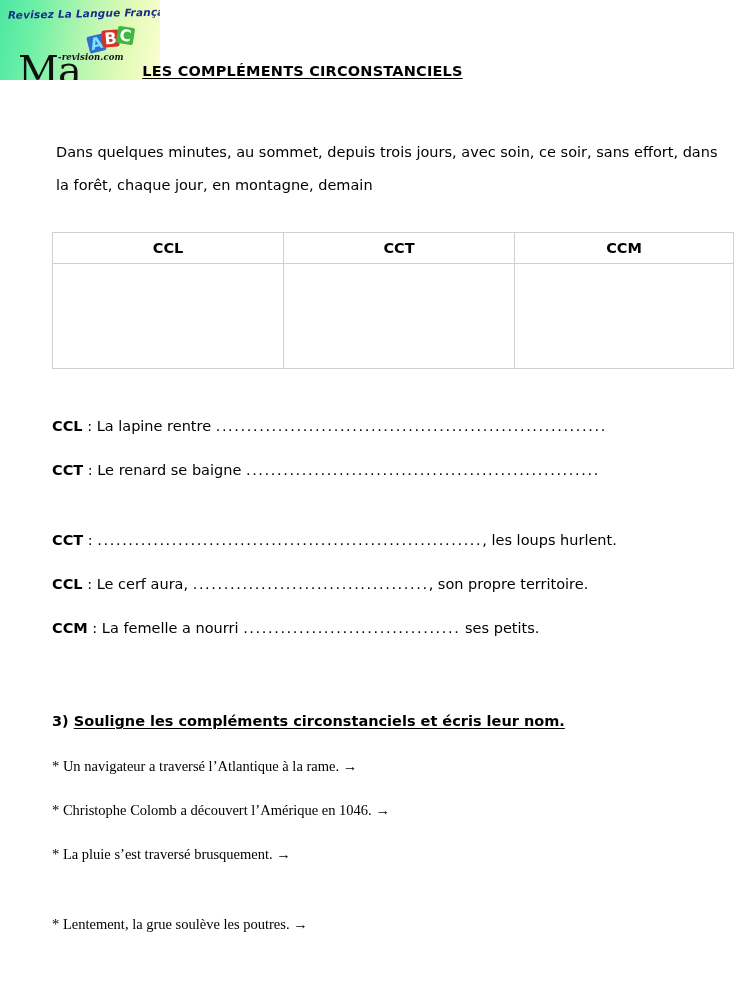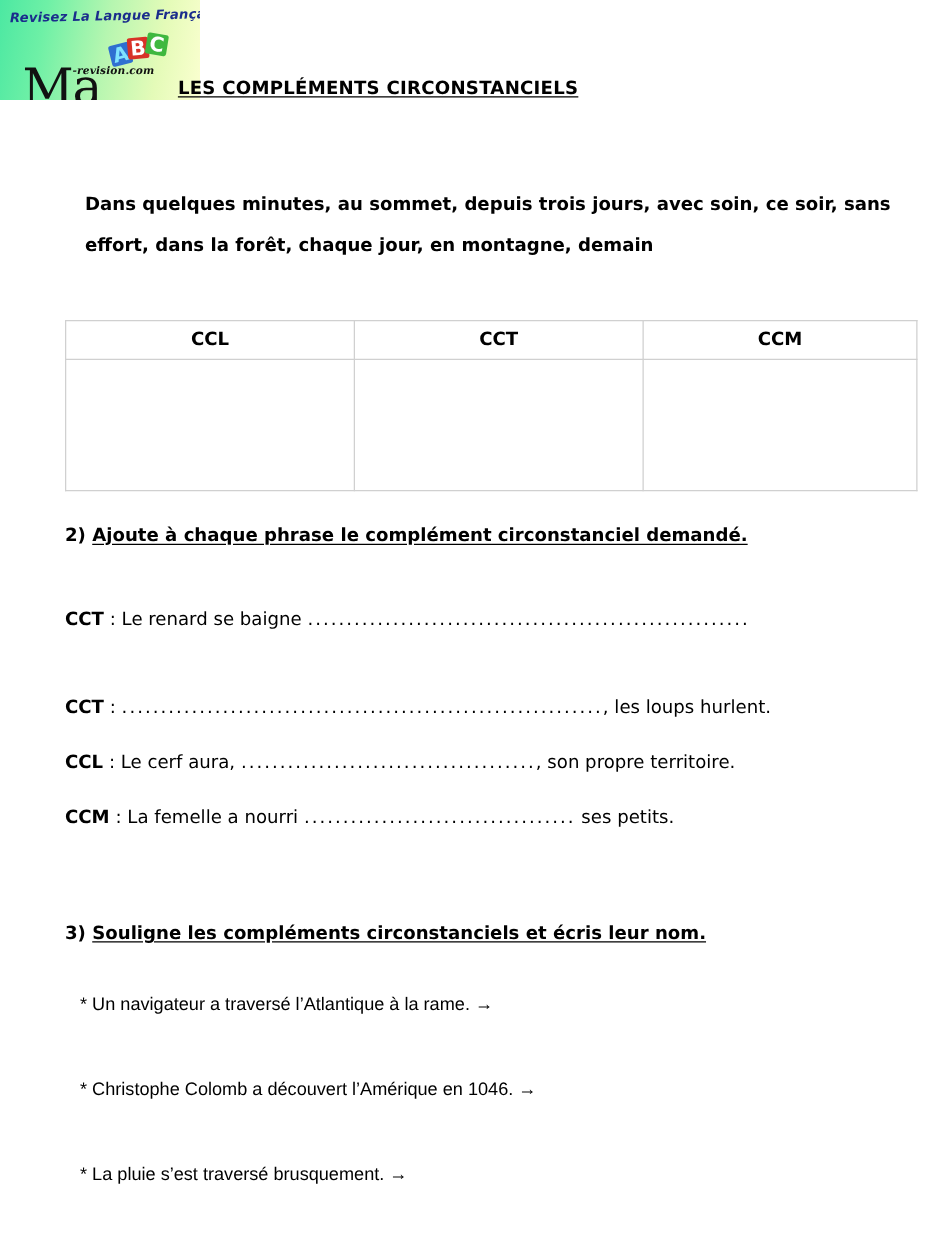--- a/index.html
+++ b/index.html
@@ -120,23 +120,22 @@
     margin: 0;
     line-height: 20px;
   }
   .ex-heading .num { text-decoration: none; }
   .ex-heading .underlined { text-decoration: underline; text-underline-offset: 2px; }
 
   .paragraph {
     font-family: "DejaVu Sans", sans-serif;
     font-size: 14.5px;
     line-height: 33px;
-    margin: 16px;
+    margin: 4px;
     width: 672px;
-    font-weight: bold;
   }
 
   
   table.classify {
     border-collapse: collapse;
     width: 678px;
     table-layout: fixed;
     margin: 0;
   }
   table.classify th, table.classify td {
@@ -162,24 +161,24 @@
     font-size: 14.5px;
     line-height: 18px;
     margin: 0;
     white-space: nowrap;
   }
   .fill-line .tag { font-weight: bold; }
   .dots { letter-spacing: 1.6px; }
 
   
   .bullet-line {
-    font-family: Liberation Sans, sans-serif;
+    font-family: Liberation Serif, serif;
     font-size: 14.5px;
     line-height: 18px;
-    margin: 12px;
+    margin: 0;
     white-space: nowrap;
   }
   .sp-22 { height: 22px; }
   .sp-26 { height: 26px; }
   .sp-30 { height: 30px; }
   .sp-44 { height: 44px; }
 </style>
 </head>
 <body>
 
@@ -221,27 +220,26 @@
       <tr>
         <td></td>
         <td></td>
         <td></td>
       </tr>
     </tbody>
   </table>
 
   <div class="sp-26"></div>
 
-  <div class="ex-heading">
-    <span class="num">2)</span>
-    <span class="underlined">Ajoute à chaque phrase le complément circonstanciel demandé.</span>
-  </div>
 
   <div class="sp-22"></div>
 
+  <p class="fill-line">
+    <span class="tag">CCL</span><span> : </span><span>La lapine rentre </span><span class="dots">...............................................................</span><span></span>
+  </p>
 
   <div class="sp-26"></div>
 
   <p class="fill-line">
     <span class="tag">CCT</span><span> : </span><span>Le renard se baigne </span><span class="dots">.........................................................</span><span></span>
   </p>
 
   <div class="sp-26"></div>
 
 

